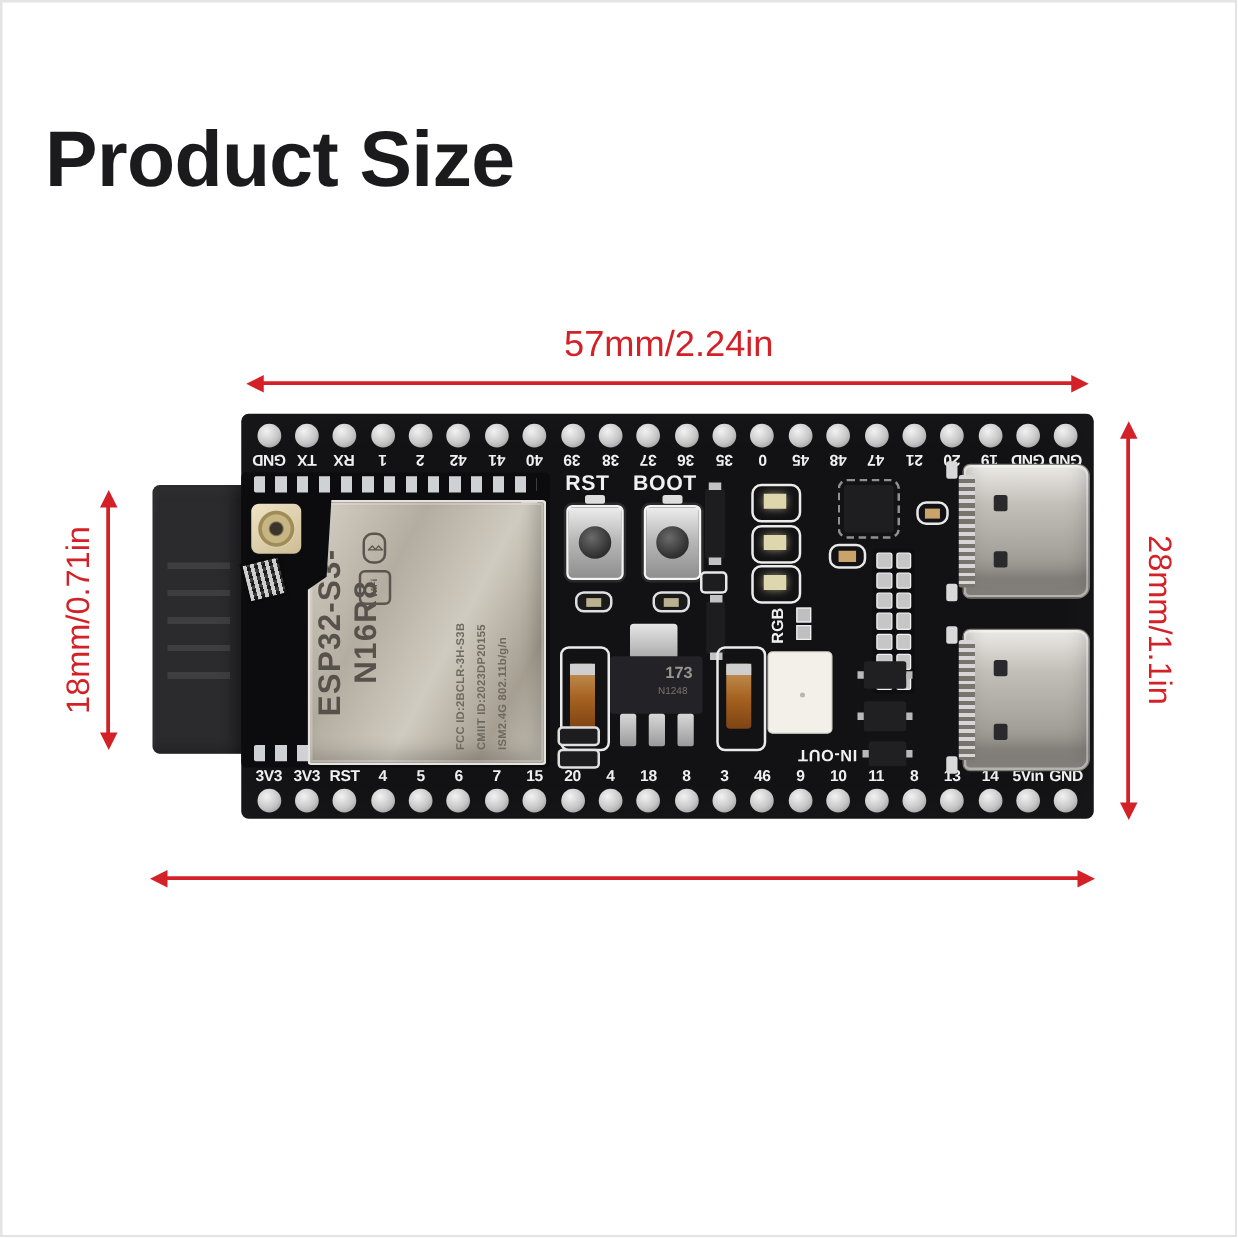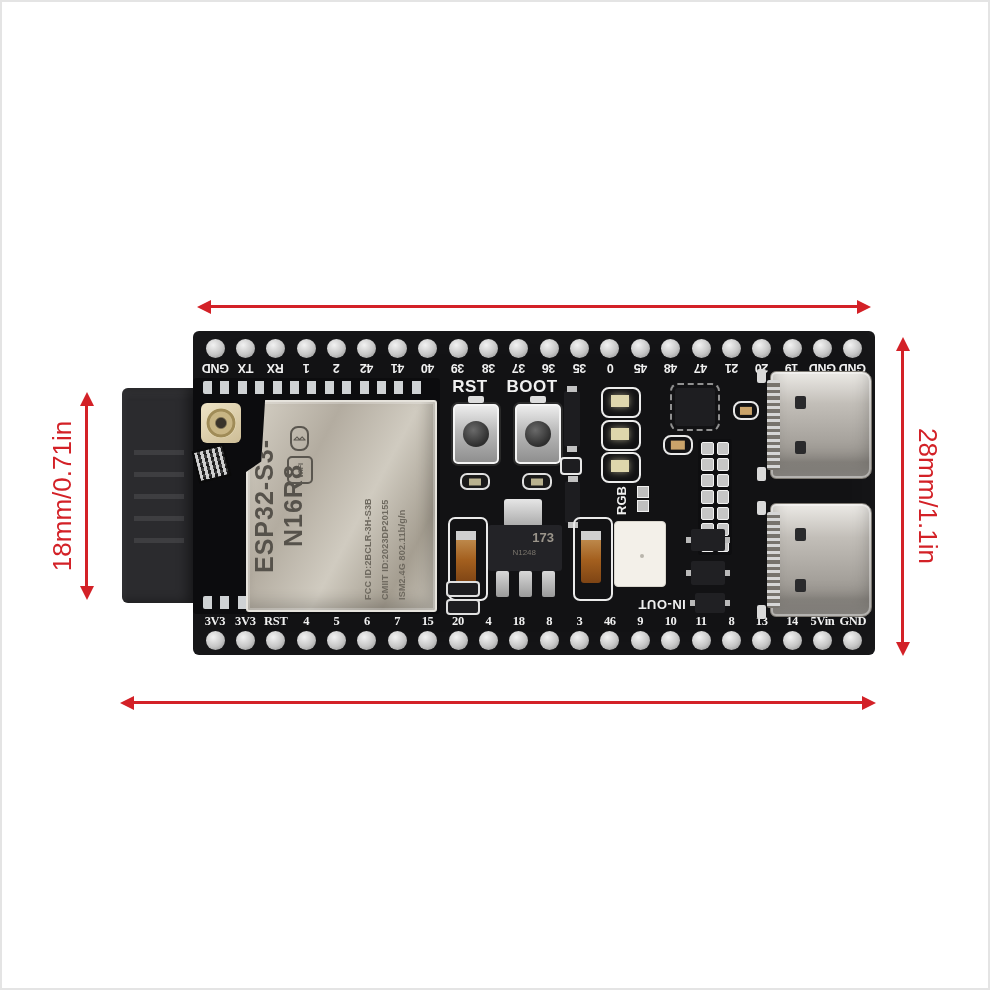--- a/index.html
+++ b/index.html
@@ -35,21 +35,21 @@
   .antenna::before{content:'';position:absolute;left:12px;right:14px;top:62px;height:110px;
            background:repeating-linear-gradient(180deg,rgba(255,255,255,.09) 0 5px,transparent 5px 22px);}
 
   
   #board{position:absolute;left:193px;top:331px;width:682px;height:324px;
          background:var(--pcb-black,#121214);border-radius:6px;
          box-shadow:inset 0 0 60px rgba(255,255,255,.035);}
 
   .pin-row{position:absolute;left:7px;right:7px;display:flex;justify-content:space-between;}
   .pin-row.top{top:8px;}
-  .pin-row.bottom{bottom:5px;font-family:Liberation Serif, serif;}
+  .pin-row.bottom{bottom:5px;}
   .pin{display:flex;flex-direction:column;align-items:center;gap:2px;width:30px;}
   .hole{width:19px;height:19px;border-radius:50%;
         background:radial-gradient(circle at 38% 32%,#f2f2f2,#c6c6c6 55%,#8a8a8a);}
   .plabel{font-size:12.5px;font-weight:700;color:var(--silkscreen-white,#f0f0f0);
           letter-spacing:-.3px;white-space:nowrap;line-height:1.1;}
   .pin-row.top .plabel{transform:rotate(180deg);}
 
   .vup{writing-mode:vertical-rl;transform:rotate(180deg);}
   .flip{transform:rotate(180deg);}
 
@@ -119,21 +119,21 @@
 
   
   .cap-box{position:absolute;width:36px;height:80px;border:2px solid #eaeaea;border-radius:7px;}
   .cap-box i{position:absolute;left:6px;top:12px;width:20px;height:52px;border-radius:3px;
        background:linear-gradient(180deg,#c89a5e,#a4601f 55%,#7e4414);}
   .cap-box i::before{content:'';position:absolute;left:0;top:0;width:100%;height:9px;background:#cfcfcf;}
   .reg-tab{position:absolute;left:311px;top:168px;width:38px;height:28px;border-radius:3px;
        background:linear-gradient(180deg,#e6e6e6,#a8a8a8);}
   .reg-body{position:absolute;left:295px;top:194px;width:74px;height:46px;background:#232327;border-radius:3px;}
   .reg-body .m1{position:absolute;right:8px;top:5px;font-size:13px;font-weight:700;color:#9b958b;}
-  .reg-body .m2{position:absolute;right:26px;top:23px;font-size:8px;color:#7a756c;}
+  .reg-body .m2{position:absolute;right:12px;top:23px;font-size:8px;color:#7a756c;}
   .reg-leg{position:absolute;width:13px;height:26px;background:linear-gradient(180deg,#d8d8d8,#9a9a9a);border-radius:2px;}
   .rgb-led{position:absolute;left:421px;top:190px;width:50px;height:64px;background:#f3f0e9;
        border:1px solid #d9d6cd;border-radius:4px;}
   .rgb-led::after{content:'';position:absolute;left:50%;top:50%;width:4px;height:4px;background:#b9b5ac;border-radius:50%;}
   .sot{position:absolute;background:#202023;border-radius:2px;}
   .sot::before,.sot::after{content:'';position:absolute;width:5px;height:6px;background:#b9b9b9;top:50%;transform:translateY(-50%);}
   .sot::before{left:-5px;} .sot::after{right:-5px;}
   .inout{position:absolute;left:445px;top:266px;font-size:13px;font-weight:700;
        color:var(--silkscreen-white,#f0f0f0);letter-spacing:.5px;}
 
@@ -147,21 +147,23 @@
   .usb .notch.t{top:24px;} .usb .notch.b{bottom:24px;}
   .usb .pad{position:absolute;left:-14px;width:9px;height:14px;background:#d9d9d9;border-radius:2px;}
   .usb .pad.t{top:-3px;} .usb .pad.b{bottom:-3px;}
 </style>
 </head>
 <body>
 
 <div id="canvas">
   <div class="frame"></div>
 
-
+  <h1 class="title">Product Size</h1>
+
+  <div class="dim-label" style="left:335px;top:260px;width:400px;">57mm/2.24in</div>
   <div class="dim h" style="left:209px;top:305px;width:650px;">
     <span class="ah w"></span>
     <span class="ah e"></span>
   </div>
 
   <div class="dim h" style="left:132px;top:701px;width:732px;">
     <span class="ah w"></span>
     <span class="ah e"></span>
   </div>
 

